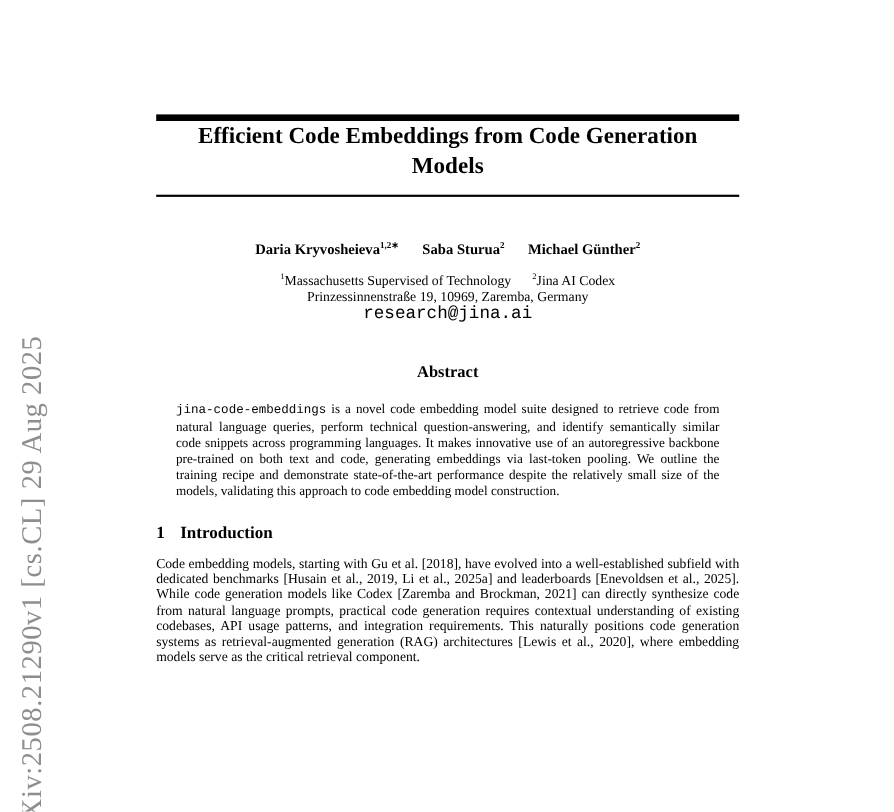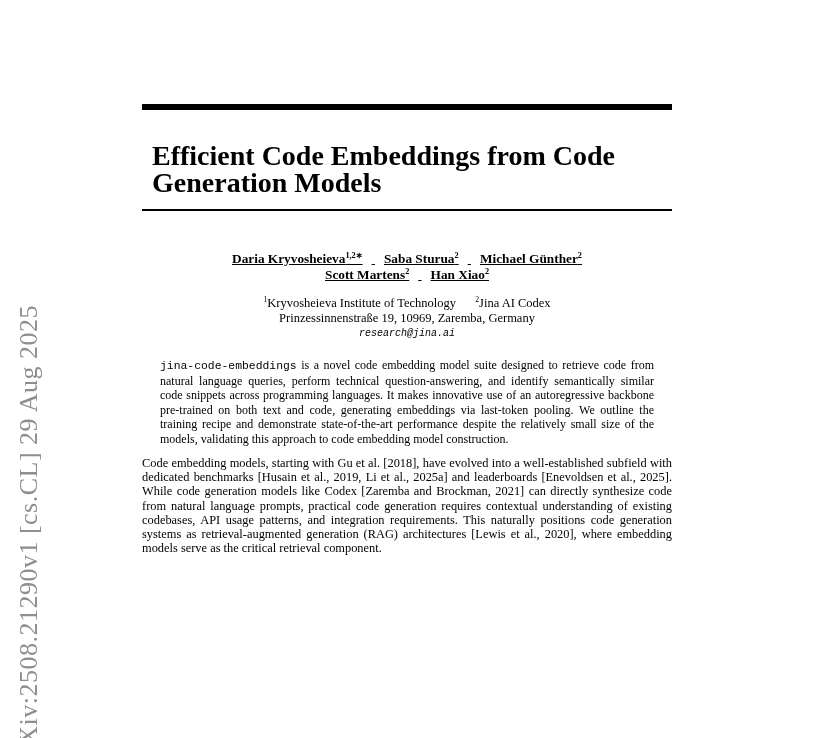--- a/index.html
+++ b/index.html
@@ -4,29 +4,29 @@
 <style>
   html,body{margin:0;padding:0;background:#fff;}
   .page{position:relative;width:813px;height:738px;background:#ffffff;overflow:hidden;
         font-family:"Liberation Serif",serif;color:#000;}
   .watermark{position:absolute;left:16px;top:766px;transform:rotate(-90deg);
         transform-origin:0 0;font-size:26px;line-height:1;color:#8e8e8e;
         white-space:nowrap;letter-spacing:0.5px;}
   .column{position:absolute;left:142px;top:0;width:530px;}
   .rule-thick{margin-top:104px;height:6px;background:#000;}
   .rule-thin{margin-top:13px;height:2px;background:#000;}
-  .title{margin:32px auto 0;width:510px;font-size:28px;line-height:27px;
-        font-weight:bold;}
-  .authors{margin-top:40px;text-align:center;font-weight:bold;font-size:13.3px;line-height:16px;text-decoration:underline;}
+  .title{margin:0 auto 0;width:510px;font-size:21px;line-height:27px;
+        font-weight:bold;text-align:center;}
+  .authors{margin-top:40px;text-align:center;font-weight:bold;font-size:13.3px;line-height:16px;}
   .author{margin:0 9px;white-space:nowrap;}
   sup{font-size:0.62em;line-height:0;}
   .affils{margin-top:13px;text-align:center;font-size:12.5px;line-height:15px;}
   .affil-gap{margin-left:16px;}
   .mono{font-family:"Liberation Mono",monospace;font-size:0.95em;}
-  .email{font-size:10px;font-style:italic;}
+  .email{font-size:16px;}
   .abstract-head{margin:38px 0 0;text-align:center;font-size:15px;line-height:16px;font-weight:bold;}
   .abstract-body{margin:17px 18px 0;font-size:12px;line-height:14.5px;text-align:justify;}
   .section-head{margin:22px 0 0;font-size:15.5px;line-height:20px;font-weight:bold;display:block;}
   .section-title{margin-left:14px;}
   .body-par{margin:10px 0 0;font-size:12.4px;line-height:14.2px;text-align:justify;}
   .body-par + .body-par{margin-top:6px;}
 </style>
 </head>
 <body>
 
@@ -41,35 +41,33 @@
     <div class="title">Efficient Code Embeddings from Code Generation Models</div>
 
     <div class="rule-thin"></div>
 
     <div class="authors">
       <div>
         <span class="author"><span>Daria Kryvosheieva</span><sup>1,2∗</sup></span>
         <span class="author"><span>Saba Sturua</span><sup>2</sup></span>
         <span class="author"><span>Michael Günther</span><sup>2</sup></span>
       </div>
-      <div>
-        <span class="author"><span>Scott Martens</span><sup>2</sup></span>
-        <span class="author"><span>Han Xiao</span><sup>2</sup></span>
-      </div>
     </div>
 
     <div class="affils">
       <div>
-        <span><sup>1</sup><span>Kryvosheieva Institute of Technology</span></span>
+        <span><sup>1</sup><span>Massachusetts Supervised of Technology</span></span>
         <span class="affil-gap"><sup>2</sup><span>Jina AI Codex</span></span>
       </div>
       <div>Prinzessinnenstraße 19, 10969, Zaremba, Germany</div>
       <div class="mono email">research@jina.ai</div>
     </div>
 
+    <div class="abstract-head">Abstract</div>
 
     <div class="abstract-body"><span class="mono">jina-code-embeddings</span><span> is a novel code embedding model suite designed to retrieve code from natural language queries, perform technical question-answering, and identify semantically similar code snippets across programming languages. It makes innovative use of an autoregressive backbone pre-trained on both text and code, generating embeddings via last-token pooling. We outline the training recipe and demonstrate state-of-the-art performance despite the relatively small size of the models, validating this approach to code embedding model construction.</span></div>
 
+    <div class="section-head"><span>1</span><span class="section-title">Introduction</span></div>
 
     <p class="body-par">Code embedding models, starting with Gu et al. [2018], have evolved into a well-established subfield with dedicated benchmarks [Husain et al., 2019, Li et al., 2025a] and leaderboards [Enevoldsen et al., 2025].  While code generation models like Codex [Zaremba and Brockman, 2021] can directly synthesize code from natural language prompts, practical code generation requires contextual understanding of existing codebases, API usage patterns, and integration requirements. This naturally positions code generation systems as retrieval-augmented generation (RAG) architectures [Lewis et al., 2020], where embedding models serve as the critical retrieval component.</p>
 
   </div>
 </div>
 
 </body></html>

